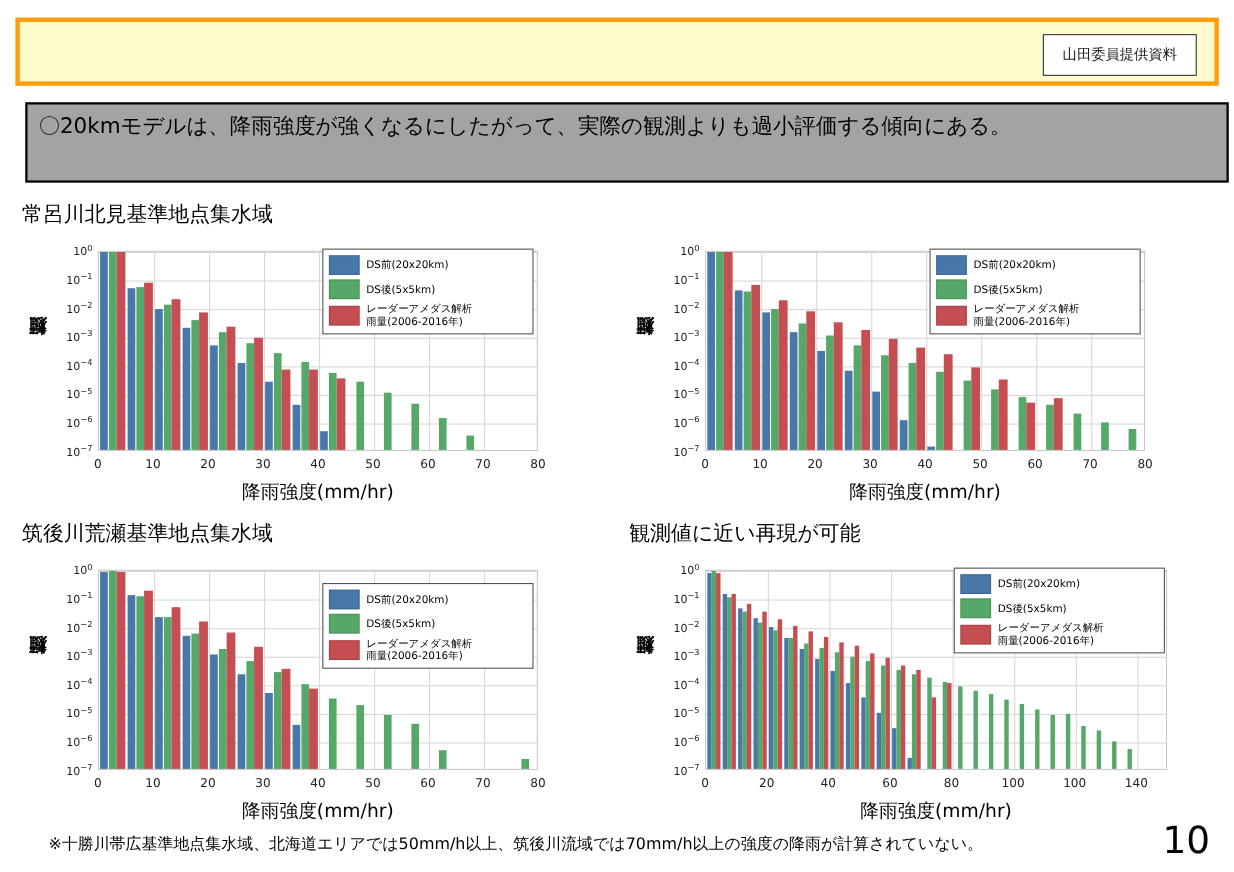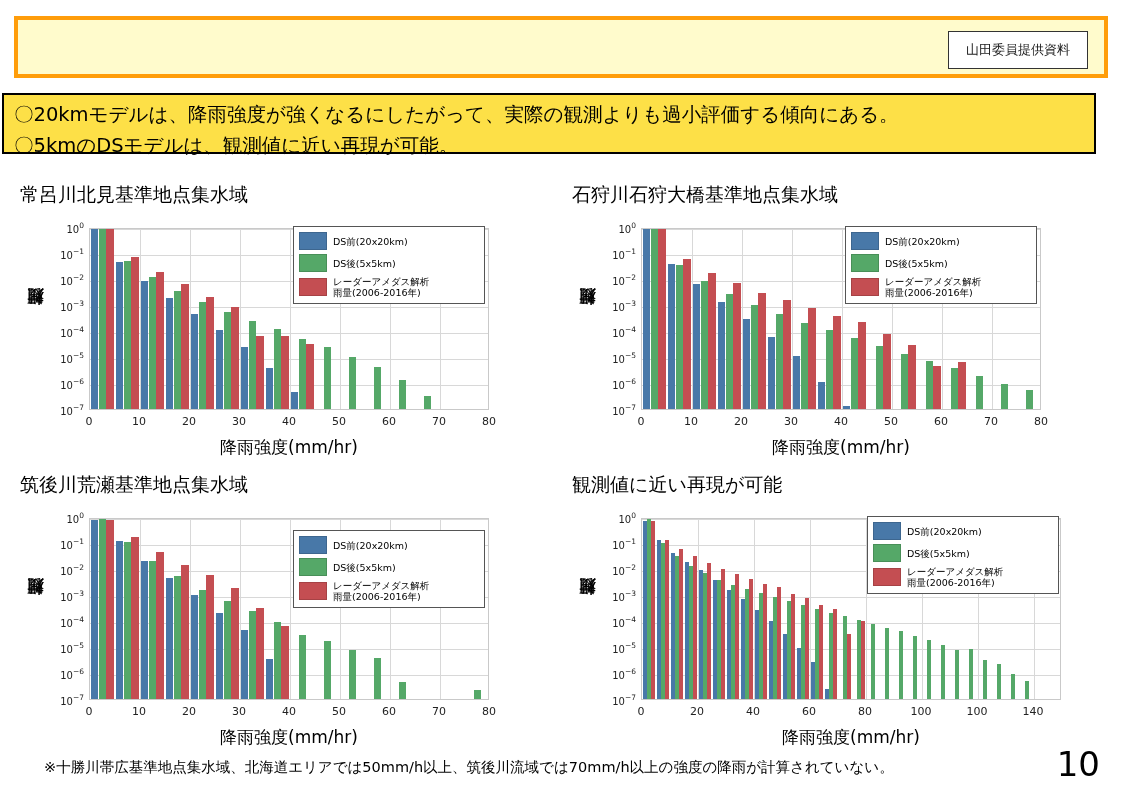--- a/index.html
+++ b/index.html
@@ -19,22 +19,22 @@
     font-family:"DejaVu Sans","Liberation Sans",sans-serif;
   }
   .header-badge{
     position:absolute;right:16px;top:11px;width:140px;height:38px;
     background:#ffffff;border:1px solid #333;box-sizing:border-box;
     display:flex;align-items:center;justify-content:center;
     font-size:13px;color:#1a1a1a;
   }
   
   .statement-box{
-    position:absolute;left:2px;top:93px;width:1094px;height:61px;
-    background:#fde047;border:2px solid #000;box-sizing:border-box;
+    position:absolute;left:23px;top:93px;width:1094px;height:73px;
+    background:#a3a3a3;border:2px solid #000;box-sizing:border-box;
     padding:4px 10px 0 10px;
   }
   .statement-line{
     font-size:19.5px;line-height:31px;white-space:nowrap;color:#000;
     font-family:"DejaVu Sans","Liberation Sans",sans-serif;
   }
   
   .panel{position:absolute;}
   .panel-title{
     position:absolute;left:0;top:0;font-size:19px;color:#000;white-space:nowrap;
@@ -91,21 +91,20 @@
 </style>
 </head>
 <body>
 
 <div class="header-banner">
   <div class="header-badge">山田委員提供資料</div>
 </div>
 
 <div class="statement-box">
   <div class="statement-line">〇20kmモデルは、降雨強度が強くなるにしたがって、実際の観測よりも過小評価する傾向にある。</div>
-  <div class="statement-line">〇5kmのDSモデルは、観測値に近い再現が可能。</div>
 </div>
 
 <div id="charts-root">
     <div class="panel" style="left: 14px; top: 182px; width: 535px; height: 298px;">
       <div class="panel-title" style="left: 6px;">常呂川北見基準地点集水域</div>
       <div class="ylabel" style="left: 9px; top: 137px; transform-origin: center center; transform: translateY(-50%) rotate(180deg);">相対頻度</div>
       <div class="xlabel" style="left: 75px; width: 400px; top: 254px;">降雨強度(mm/hr)</div>
       <div class="ytick" style="top: 46px; left: 75px; position: absolute; right: auto; transform: translate(-100%, -50%); margin-left: -5px;">10<sup>0</sup></div>
       <div class="ytick" style="top: 72px; left: 75px; position: absolute; right: auto; transform: translate(-100%, -50%); margin-left: -5px;">10<sup>−1</sup></div>
       <div class="ytick" style="top: 98px; left: 75px; position: absolute; right: auto; transform: translate(-100%, -50%); margin-left: -5px;">10<sup>−2</sup></div>
@@ -181,21 +180,20 @@
           <span class="legend-text">DS後(5x5km)</span>
         </div>
         <div class="legend-row">
           <span class="legend-swatch" style="background: rgb(196, 78, 82);"></span>
           <span class="legend-text">レーダーアメダス解析
 雨量(2006-2016年)</span>
         </div>
       </div>
     </div>
     <div class="panel" style="left: 566px; top: 182px; width: 535px; height: 298px;">
-      <div class="panel-title" style="left: 6px;">石狩川石狩大橋基準地点集水域</div>
       <div class="ylabel" style="left: 9px; top: 137px; transform-origin: center center; transform: translateY(-50%) rotate(180deg);">相対頻度</div>
       <div class="xlabel" style="left: 75px; width: 400px; top: 254px;">降雨強度(mm/hr)</div>
       <div class="ytick" style="top: 46px; left: 75px; position: absolute; right: auto; transform: translate(-100%, -50%); margin-left: -5px;">10<sup>0</sup></div>
       <div class="ytick" style="top: 72px; left: 75px; position: absolute; right: auto; transform: translate(-100%, -50%); margin-left: -5px;">10<sup>−1</sup></div>
       <div class="ytick" style="top: 98px; left: 75px; position: absolute; right: auto; transform: translate(-100%, -50%); margin-left: -5px;">10<sup>−2</sup></div>
       <div class="ytick" style="top: 124px; left: 75px; position: absolute; right: auto; transform: translate(-100%, -50%); margin-left: -5px;">10<sup>−3</sup></div>
       <div class="ytick" style="top: 150px; left: 75px; position: absolute; right: auto; transform: translate(-100%, -50%); margin-left: -5px;">10<sup>−4</sup></div>
       <div class="ytick" style="top: 176px; left: 75px; position: absolute; right: auto; transform: translate(-100%, -50%); margin-left: -5px;">10<sup>−5</sup></div>
       <div class="ytick" style="top: 202px; left: 75px; position: absolute; right: auto; transform: translate(-100%, -50%); margin-left: -5px;">10<sup>−6</sup></div>
       <div class="ytick" style="top: 228px; left: 75px; position: absolute; right: auto; transform: translate(-100%, -50%); margin-left: -5px;">10<sup>−7</sup></div>

